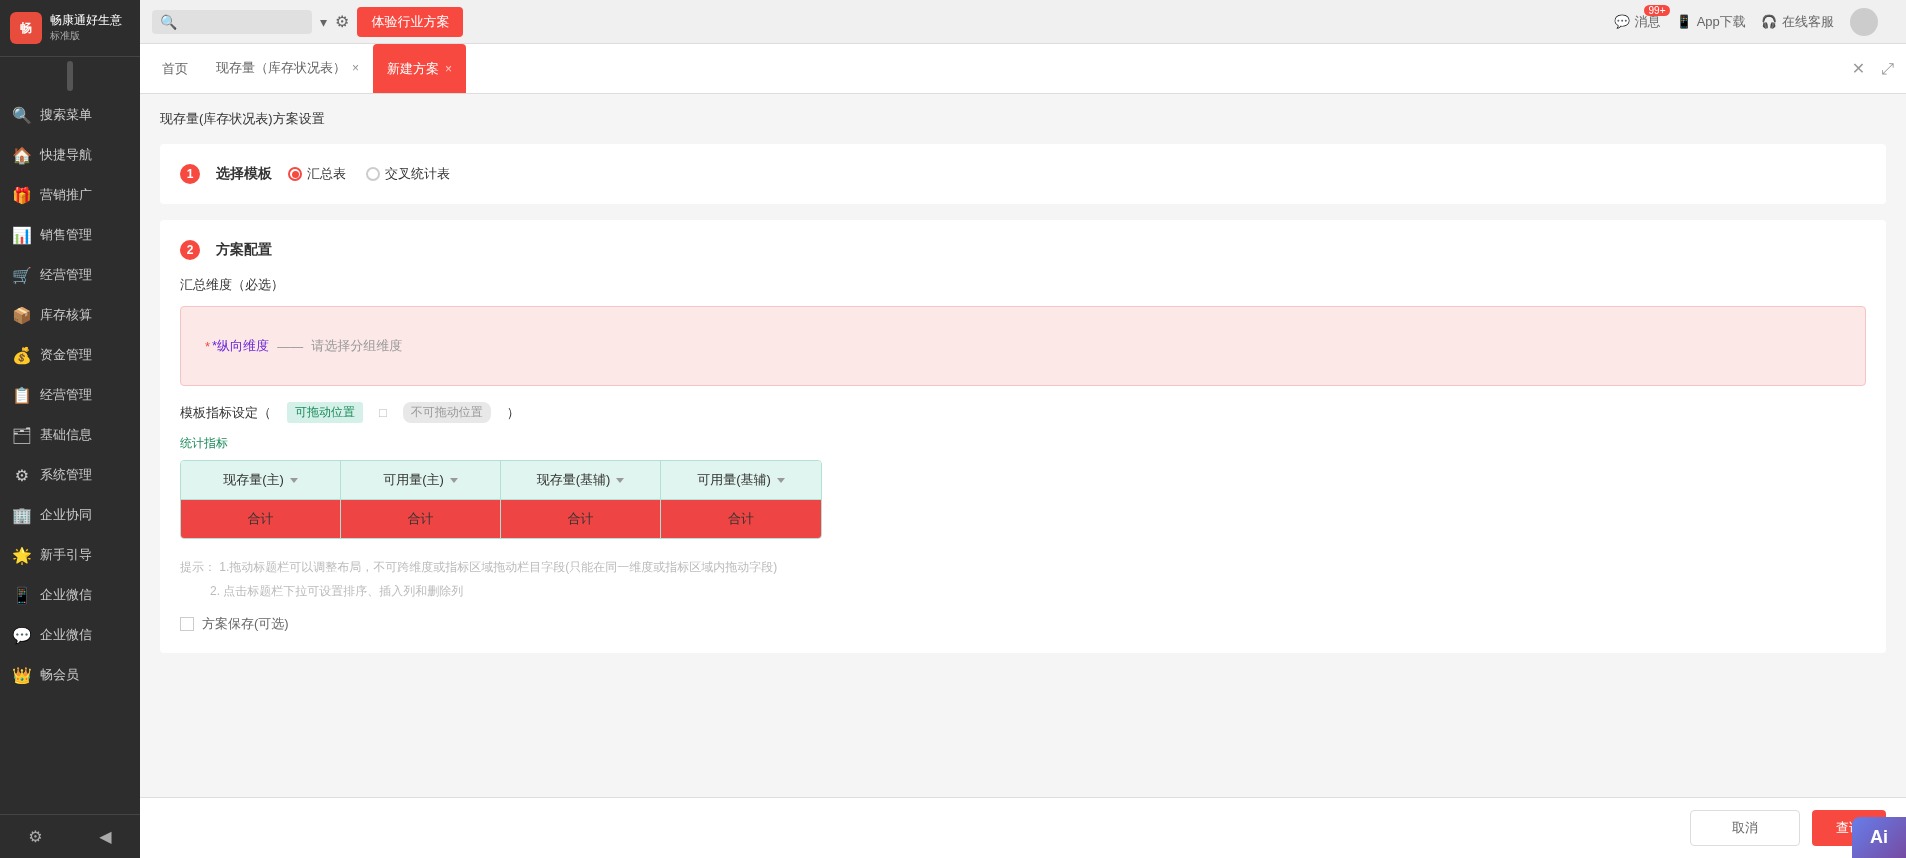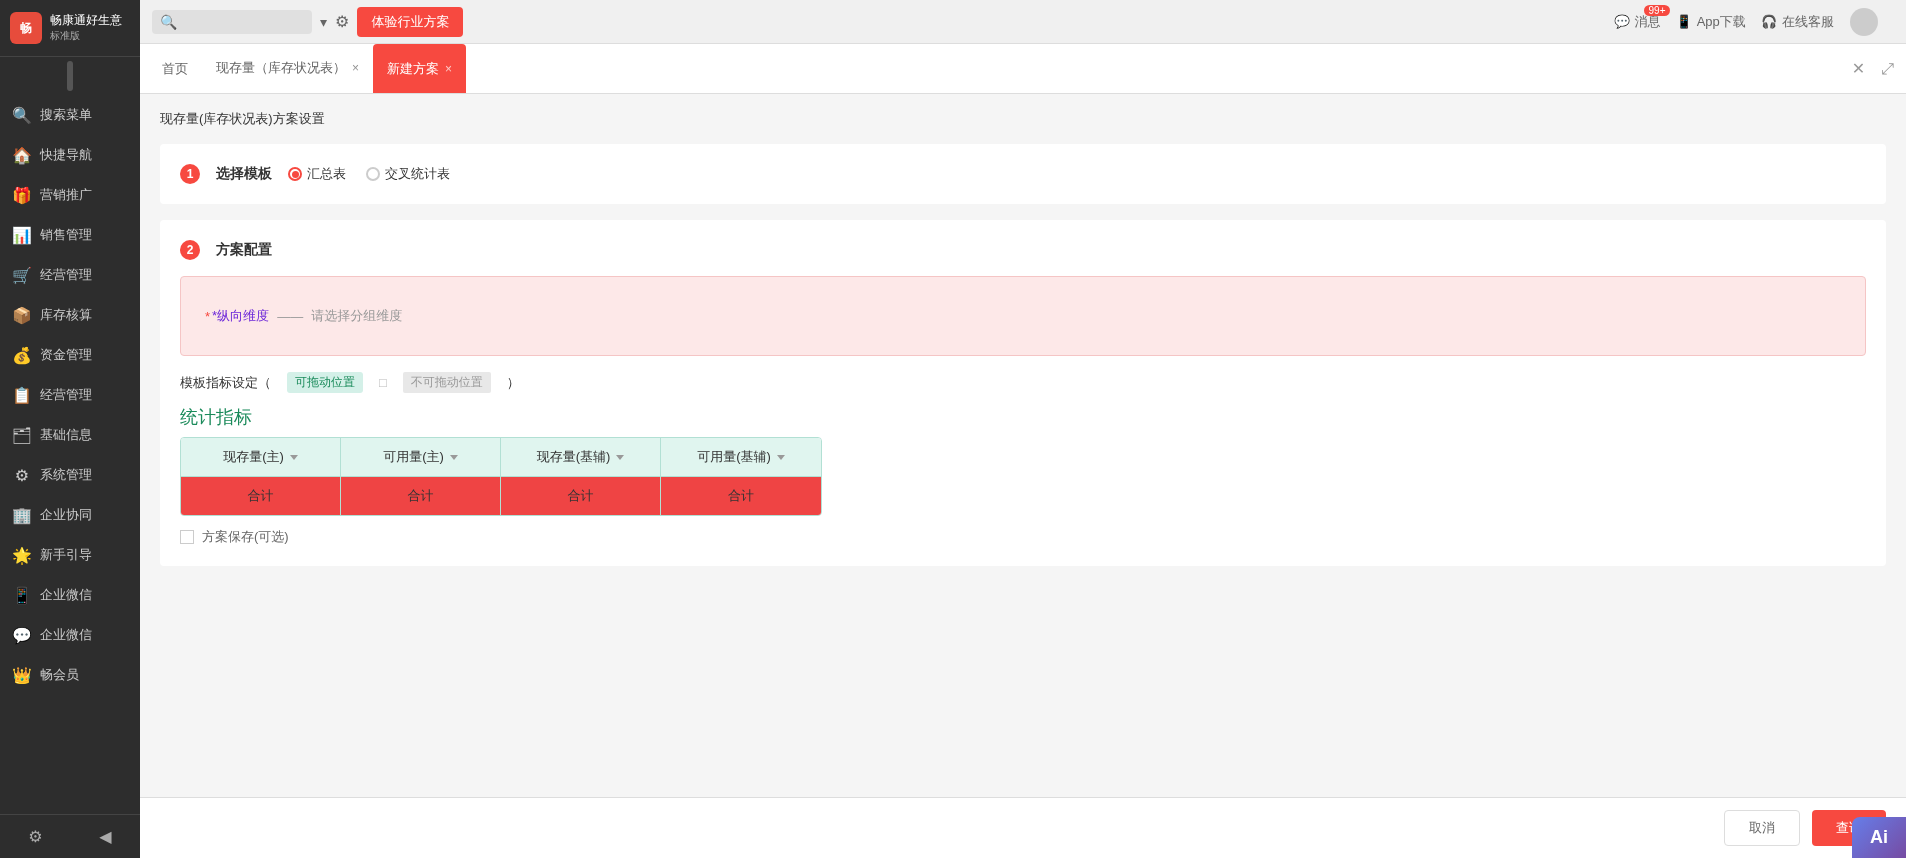--- a/index.html
+++ b/index.html
@@ -241,29 +241,29 @@
     .draggable-tag {
       background: #d4f0e8;
       color: #1a8a5a;
       border-radius: 3px;
       padding: 2px 8px;
       font-size: 12px;
     }
     .non-draggable-tag {
       background: #e8e8e8;
       color: #999;
-      border-radius: 2px;
+      border-radius: 8px;
       padding: 2px 8px;
       font-size: 12px;
     }
 
     
     .stats-label {
       color: #1a8a5a;
-      font-size: 18px;
+      font-size: 12px;
       margin-bottom: 8px;
     }
 
     
     .metrics-table {
       border: 1px solid #b2e0d4;
       border-radius: 4px;
       overflow: hidden;
       width: auto;
       display: inline-table;
@@ -337,21 +337,21 @@
       padding: 12px 20px;
       display: flex;
       justify-content: flex-end;
       gap: 12px;
       flex-shrink: 0;
     }
     .btn-cancel {
       background: white;
       border: 1px solid #ddd;
       border-radius: 4px;
-      padding: 8px 24px;
+      padding: 8px 41px;
       font-size: 13px;
       color: #666;
       cursor: pointer;
       text-align: center;
     }
     .btn-query {
       background: #f74940;
       border: none;
       border-radius: 4px;
       padding: 8px 24px;
@@ -535,20 +535,21 @@
         </div>
       </div>
     </div>
 
     <div class="config-section">
       <div class="section-header-row" style="margin-bottom: 16px;">
         <div class="section-num">2</div>
         <div class="section-title">方案配置</div>
       </div>
 
+      <div class="config-label">汇总维度（必选）</div>
 
       
       <div class="dimension-area">
         <span class="dimension-asterisk">*</span>
         <span style="color:#6d28d9; font-size:13px; margin-left:2px;">*纵向维度</span>
         <span class="dimension-dash">——</span>
         <span class="dimension-placeholder">请选择分组维度</span>
       </div>
 
       
@@ -583,20 +584,25 @@
         </div>
         <div class="td-row">
           <div class="td-cell">合计</div>
           <div class="td-cell">合计</div>
           <div class="td-cell">合计</div>
           <div class="td-cell">合计</div>
         </div>
       </div>
 
       
+      <div class="tips">
+        <span>提示：</span>
+        <span>1.拖动标题栏可以调整布局，不可跨维度或指标区域拖动栏目字段(只能在同一维度或指标区域内拖动字段)</span><br>
+        <span style="margin-left: 30px;">2. 点击标题栏下拉可设置排序、插入列和删除列</span>
+      </div>
 
       
       <div class="save-option">
         <div class="save-checkbox"></div>
         <span>方案保存(可选)</span>
       </div>
     </div>
   </div>
 
   <div class="footer">

